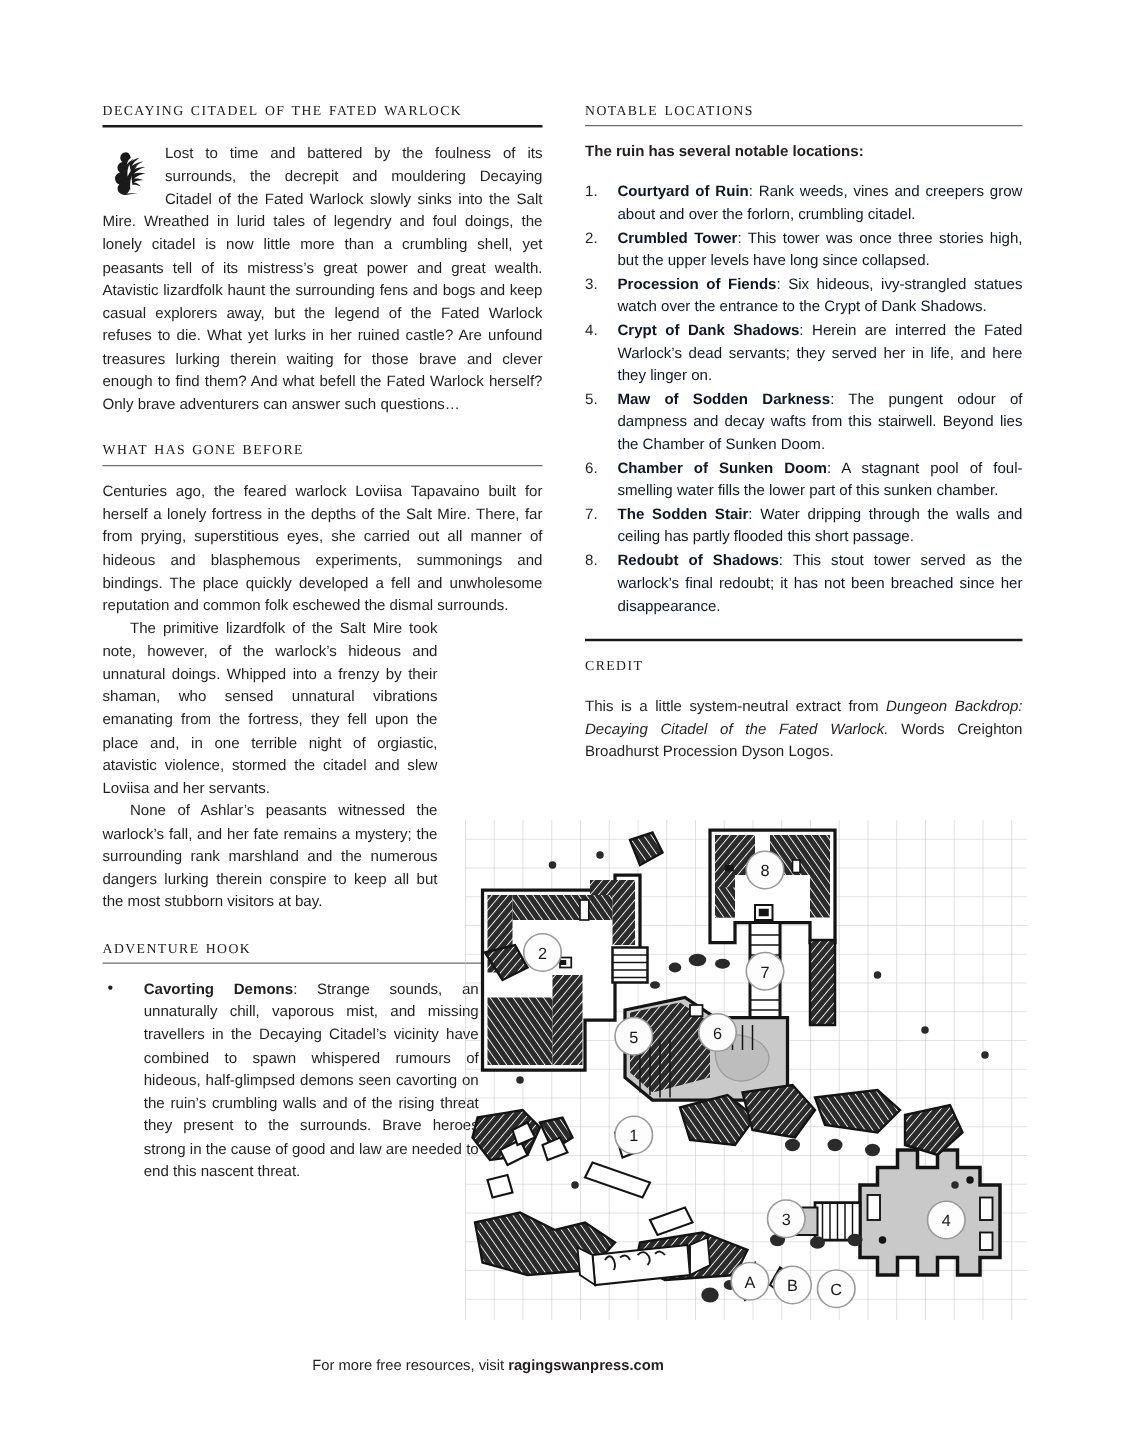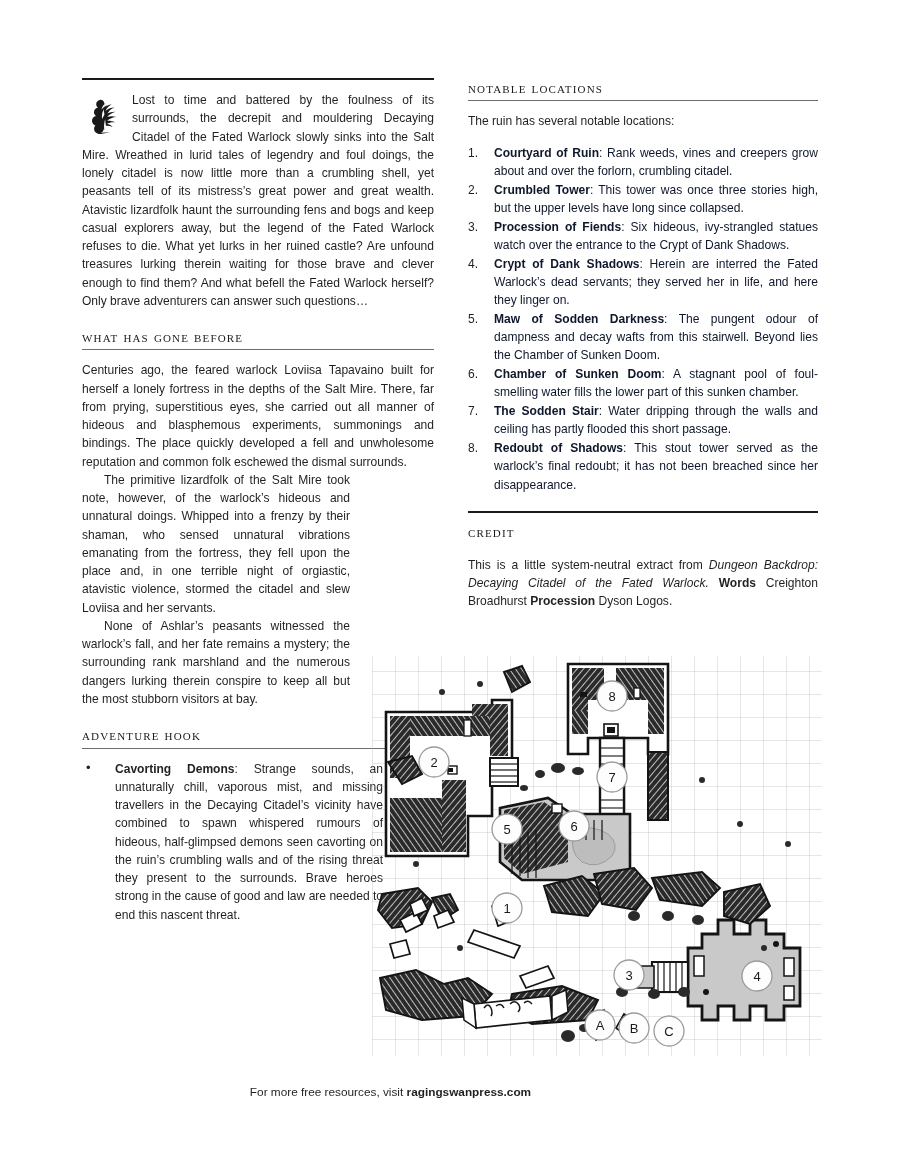--- a/index.html
+++ b/index.html
@@ -86,20 +86,21 @@
   .intro::after { content: ""; display: block; clear: both; }
 
   .block-gap { height: 17px; }
 
   
   .lead {
     font-size: 12.05px;
     line-height: 18.25px;
     margin: 0 0 13px 0;
     color: #231f20;
+    font-weight: bold;
   }
   ol.locations {
     margin: 0;
     padding: 0;
     list-style: none;
     counter-reset: loc;
   }
   ol.locations li {
     counter-increment: loc;
     position: relative;
@@ -123,21 +124,21 @@
 
   
   .credit-text {
     font-size: 12.05px;
     line-height: 18.25px;
     text-align: justify;
     margin: 0;
     color: #231f20;
   }
   .credit-text i { font-style: italic; }
-  .credit-text b { font-weight: 700; }
+  .credit-text b { font-weight: 400; }
 
   
   ul.hook {
     margin: 0;
     padding: 0;
     list-style: none;
   }
   ul.hook li {
     position: relative;
     padding-left: 33px;
@@ -180,20 +181,21 @@
   }
   .footer b { font-weight: 700; }
 </style>
 </head>
 <body>
 
 <div class="page">
 
   <div class="col-left">
 
+    <h1 class="heading">Decaying Citadel of the Fated Warlock</h1>
     <div class="rule thick"></div>
 
     <div class="intro">
       <span class="swan-wrap">
         <svg width="42" height="44" viewBox="0 0 42 44">
           <g fill="#1a1a1a">
             <path d="M17.5 40.5c-2.6-.4-4.9-1.7-6.3-3.6-1.3-1.8-1.6-3.8-1-5.6.5-1.5 1.6-2.7 3-3.4-1.6-.3-3-1.2-3.8-2.5-1-1.6-.9-3.5.2-5 .9-1.2 2.4-2 4-2.1-.4-.6-.6-1.3-.5-2 .1-1.3 1.1-2.4 2.5-2.8.9-.3 1.9-.2 2.8.2.2-1 .9-1.9 1.9-2.4 1.3-.6 2.9-.4 4 .6.7.6 1.1 1.5 1.1 2.4 1.1-.5 2.4-.4 3.4.3 1.2.8 1.7 2.2 1.3 3.5-.2.6-.5 1.1-1 1.5 1.3.5 2.3 1.5 2.7 2.8.4 1.5-.1 3-1.3 4-.8.7-1.9 1-3 1 .7.9 1 2 .8 3.1-.3 1.6-1.6 2.9-3.3 3.3-.9.2-1.8.1-2.6-.2.2 1.1-.1 2.2-.8 3-.9 1-2.3 1.5-3.7 1.2-.6-.1-1.1-.4-1.6-.7.1.9-.1 1.8-.8 2.4z" opacity="0"></path>
             <path d="M22.4 10.2c-.6-2.4-2.5-3.6-4.6-3.3-2.1.3-3.5 2-3.6 4.1-.1 1.5.6 2.8 1.8 3.6-1.9.3-3.4 1.6-3.9 3.4-.5 1.9.3 3.8 1.9 4.9-2.2.5-3.8 2.2-4 4.4-.2 2.3 1.2 4.4 3.4 5.2-1.1 1.2-1.6 2.8-1.2 4.4.5 2 2.2 3.4 4.3 3.6 2.1.2 4-1 4.8-2.9l.6-1.5.5 1.4c-.5-3.3-.4-6.6.3-9.8.9-4 2.7-7.6 5.4-10.6-3.6 2.1-6.4 5.2-8 9-.4-2.8-.1-5.7.9-8.3.9-2.3 2.3-4.3 4.2-5.9-2.3 1-4.2 2.6-5.6 4.7.2-2.3 1.4-4.3 3.3-5.6.3-.2.6-.4.9-.5-.4.1-.8.2-1.2.4-.2-.2-.3-.4-.4-.6z"></path>
             <path d="M14.6 37.9c.9 1.3 2.5 2 4.1 1.9l9.6-.5-9.7 1.6c-1.6.3-3.2-.4-4.1-1.7-.2-.4-.3-.8-.4-1.2l.5-.1z"></path>
             <path d="M21.2 15.6c2.3-2.3 5.3-3.8 8.5-4.4-2.6 1.6-4.8 3.8-6.3 6.5 2.7-2 5.9-3.2 9.2-3.5-3.2 1.4-6 3.6-8.1 6.5 2.9-1.4 6.1-2.1 9.3-2-3.3.8-6.3 2.6-8.6 5.1 3-.7 6.1-.7 9.1.1-3.4.2-6.6 1.6-9.1 3.9 2.7-.2 5.4.3 7.8 1.5-2.8-.4-5.6.1-8.1 1.5 2.2.4 4.2 1.5 5.7 3.2-2.1-1-4.4-1.4-6.7-1.2-.9-5.9-1-11.8-2.7-17.2z"></path>

